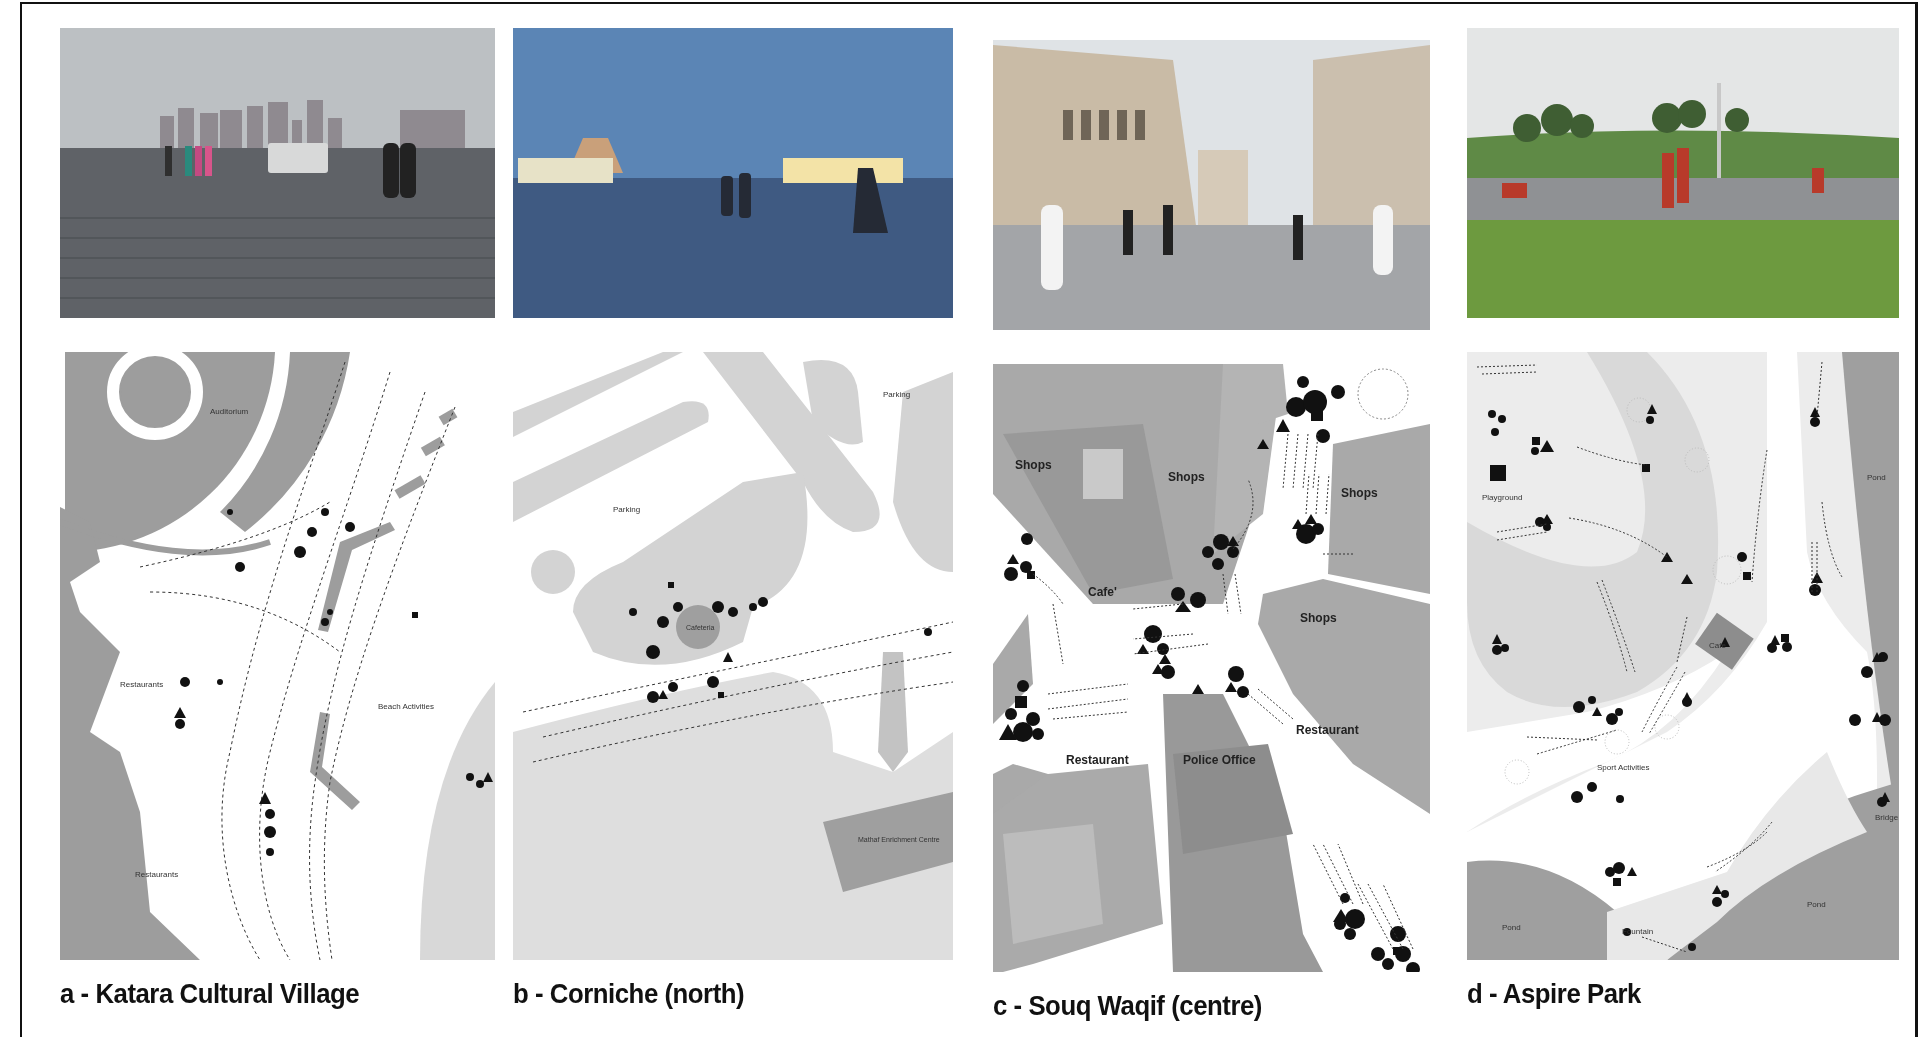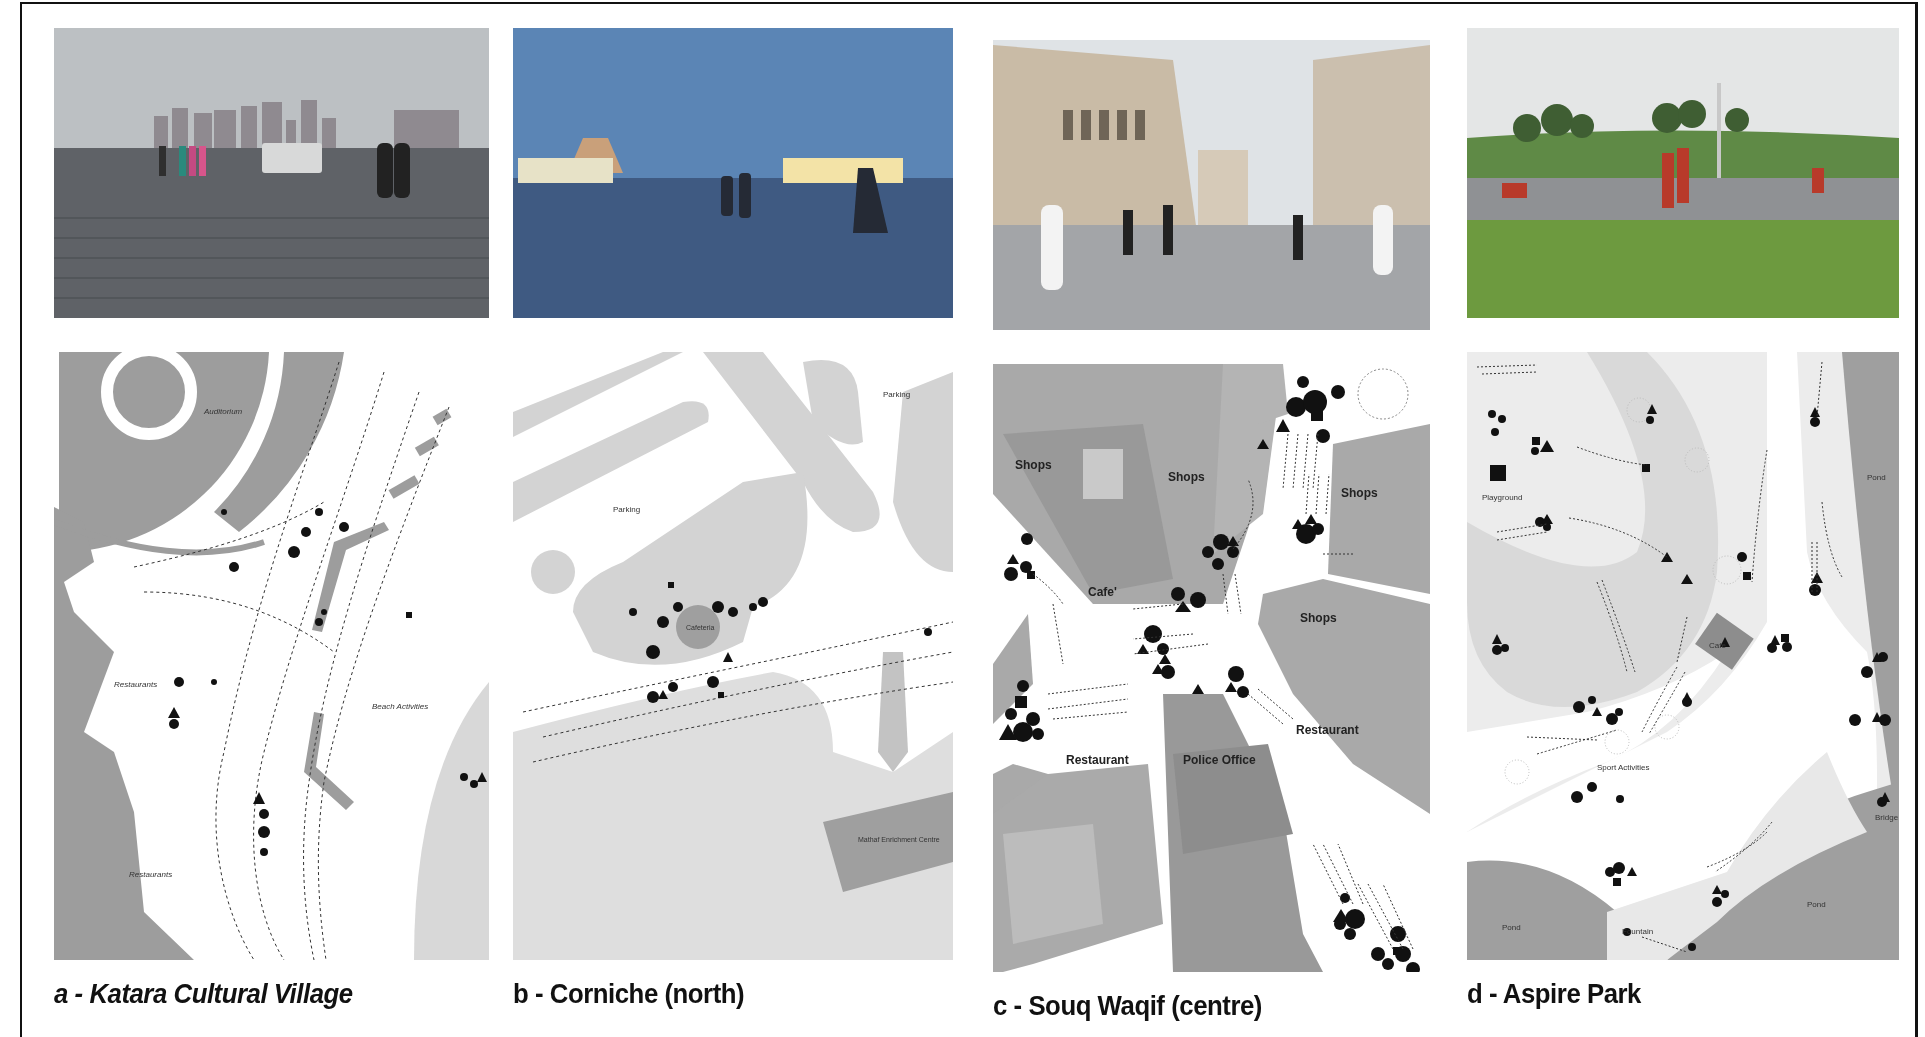--- a/index.html
+++ b/index.html
@@ -15,21 +15,21 @@
              letter-spacing: -0.5px; white-space: nowrap; transform: scaleX(0.92); transform-origin: left; }
   svg { display: block; }
   .lbl { font-family: "Liberation Sans", sans-serif; font-weight: bold; fill: #222; }
   .lbl-s { font-family: "Liberation Sans", sans-serif; fill: #333; font-size: 8px; }
 </style>
 </head>
 <body>
 
 <div class="frame"></div>
 
-<div class="panel" style="left:54px;font-style:italic;">
+<div class="panel" style="left:60px;">
   <div class="photo">
     <svg width="435" height="290" viewBox="0 0 435 290">
       <rect width="435" height="125" fill="#bcc0c3"></rect>
       <g fill="#8f8a90">
         <rect x="100" y="88" width="14" height="35"></rect>
           <rect x="118" y="80" width="16" height="43"></rect>
         <rect x="140" y="85" width="18" height="38"></rect>
           <rect x="160" y="82" width="22" height="41"></rect>
         <rect x="187" y="78" width="16" height="45"></rect>
           <rect x="208" y="74" width="20" height="49"></rect>

